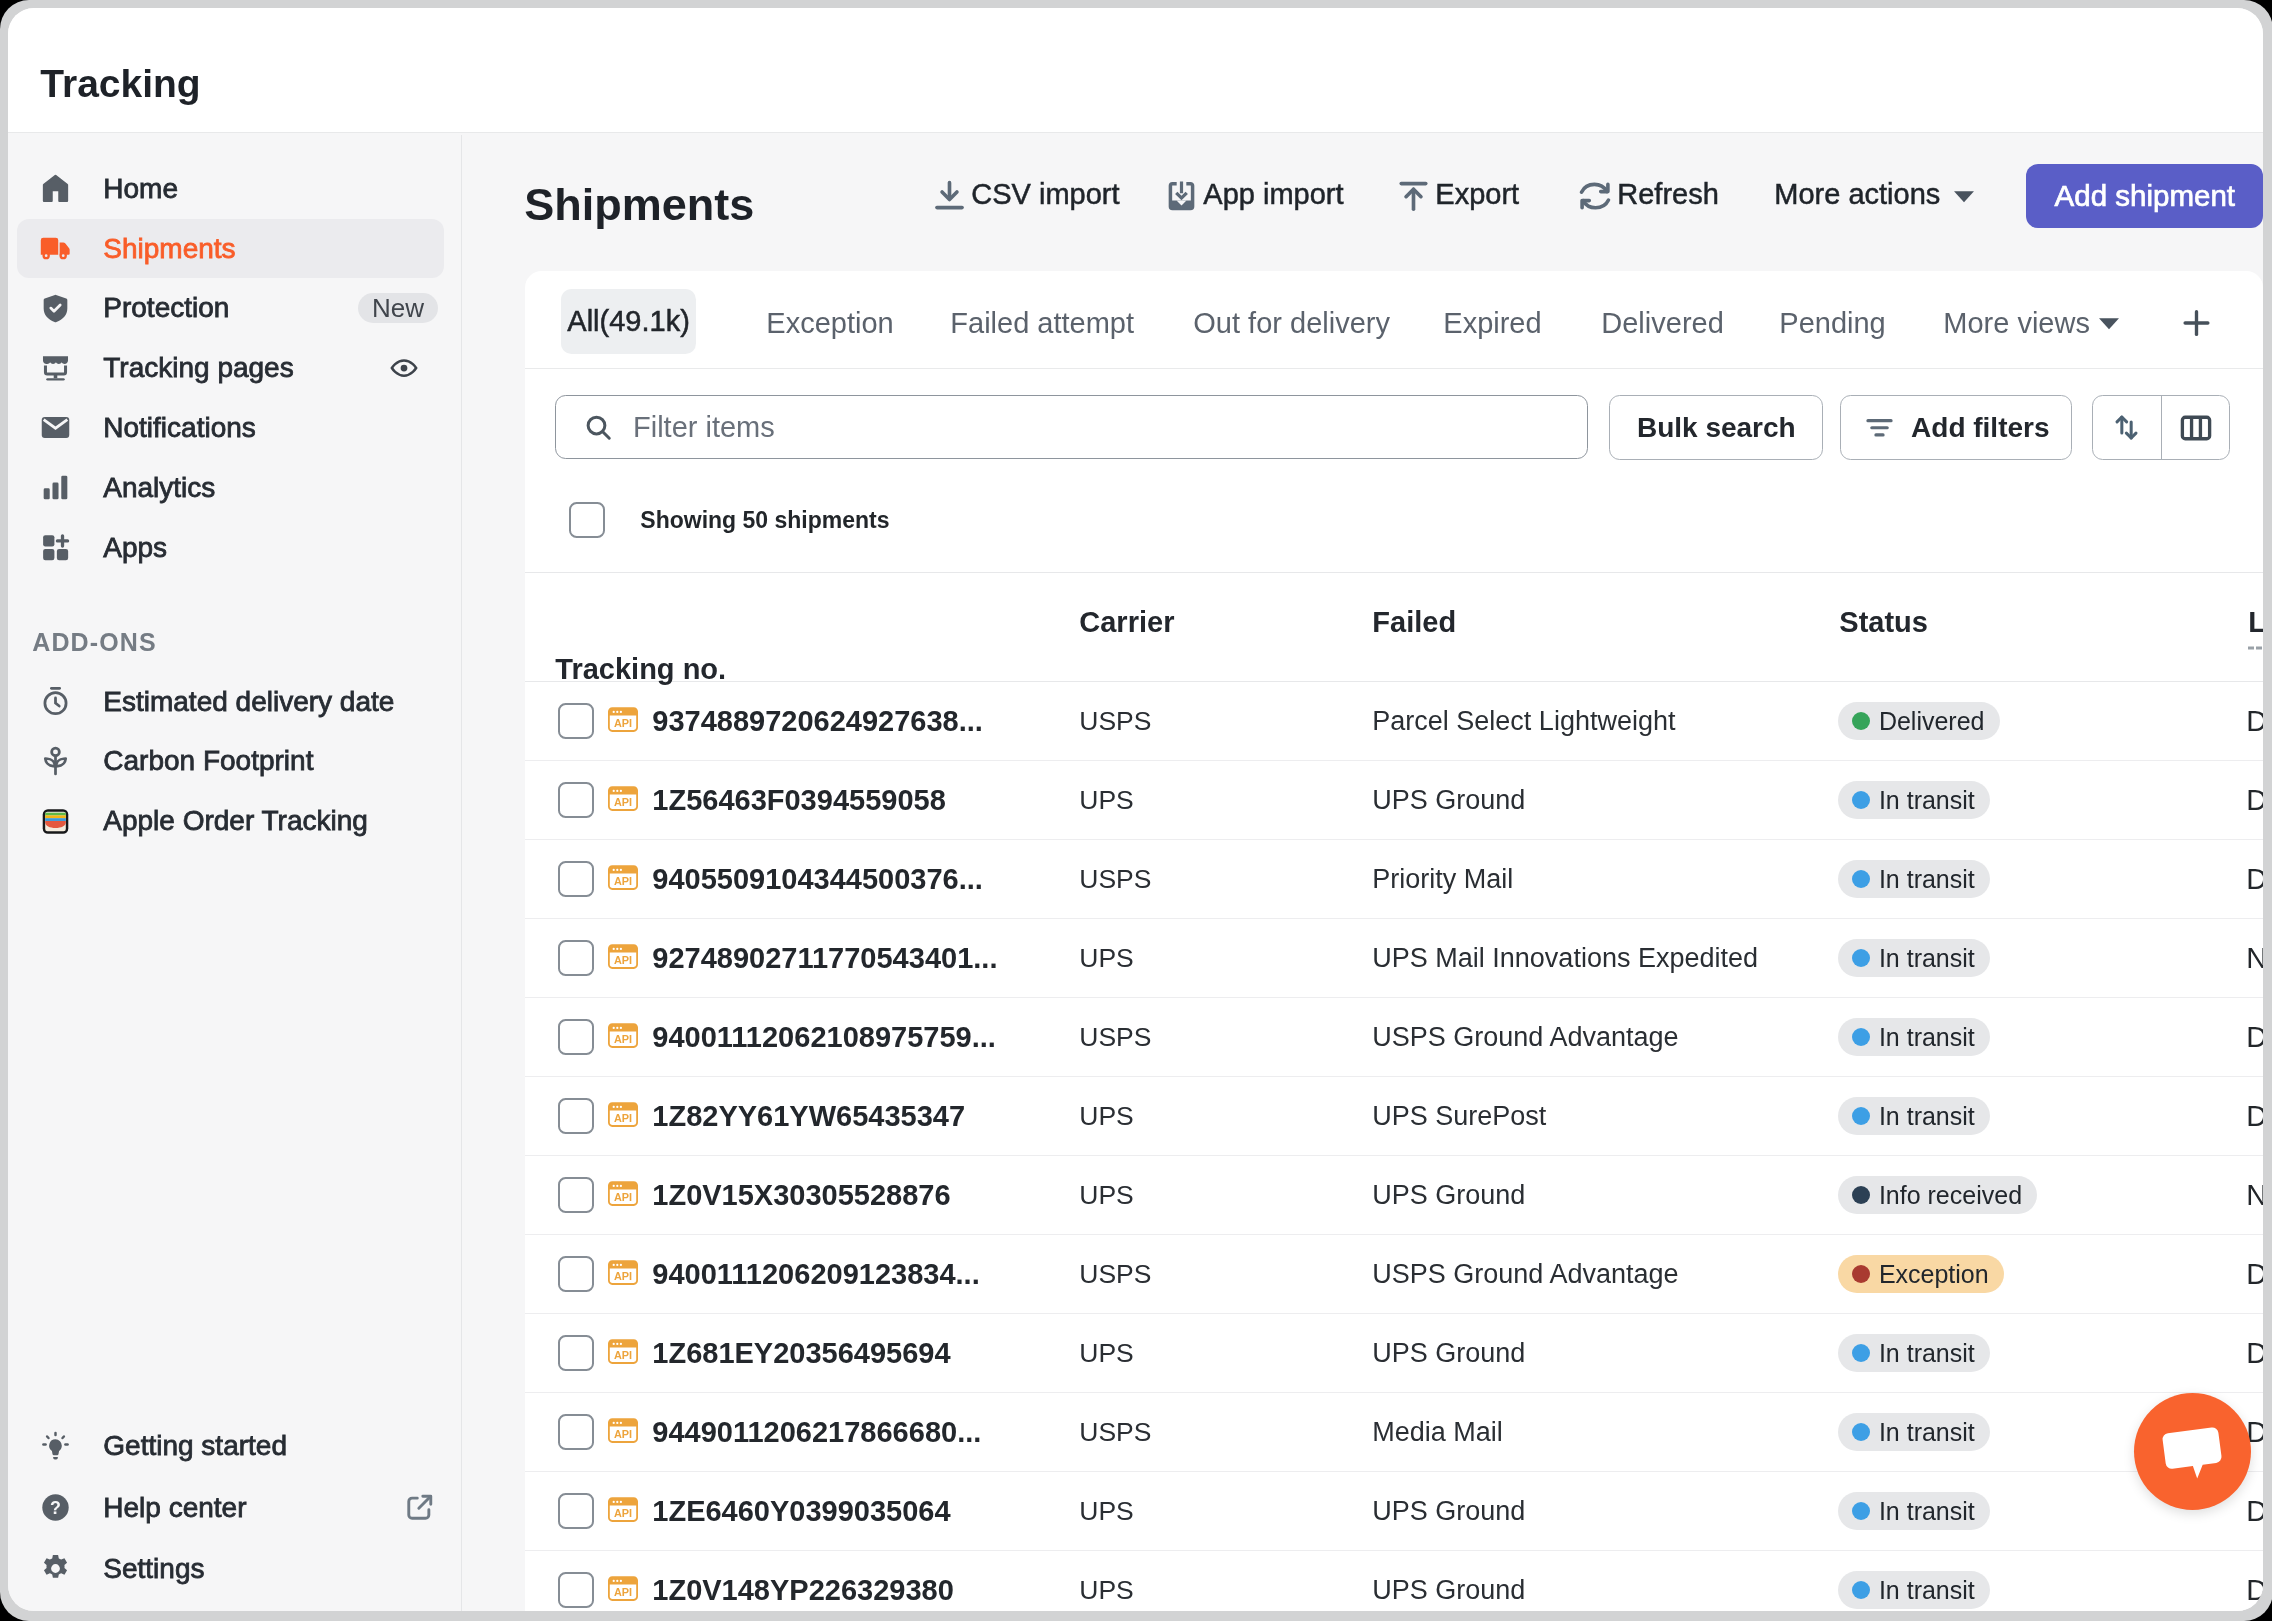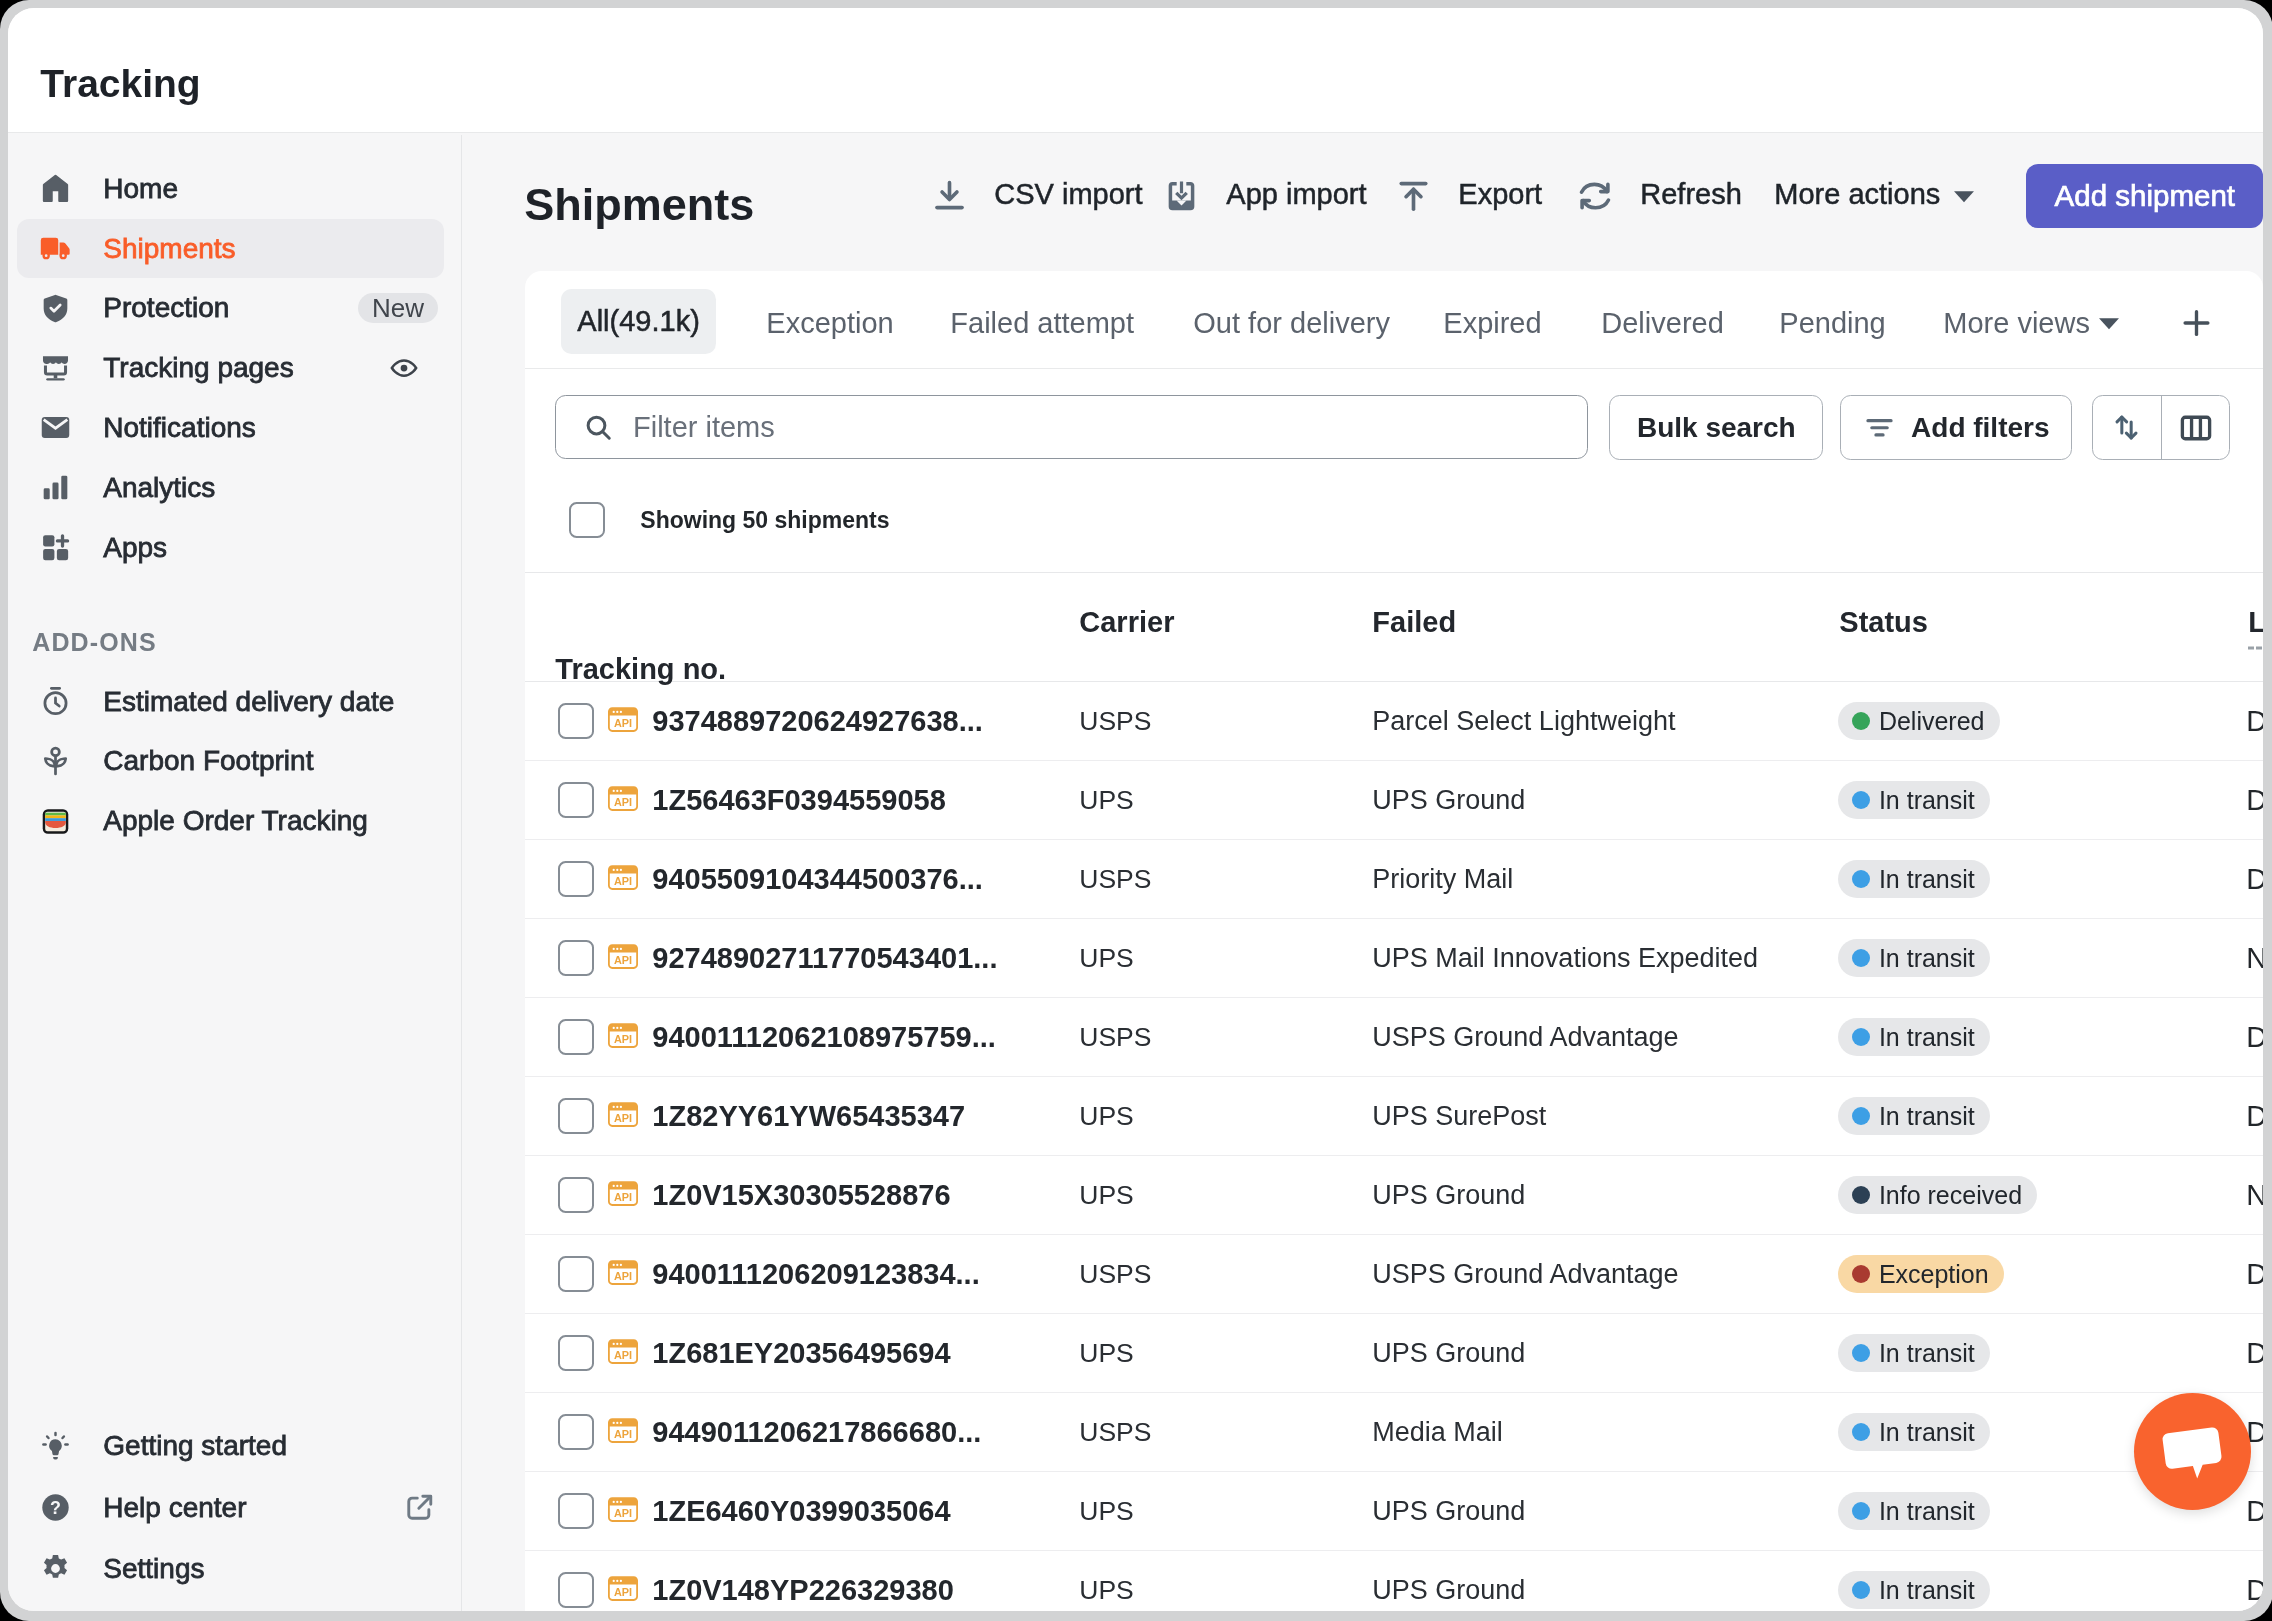--- a/index.html
+++ b/index.html
@@ -18,25 +18,25 @@
 .badge-new{margin-left:auto;margin-right:6px;background:#e3e4e7;color:#40454c;font-size:26px;font-weight:400;height:30px;padding:0 14.4px;border-radius:19.7px;display:flex;align-items:center;}
 .nav-right-ico{margin-left:auto;margin-right:25px;display:flex;align-items:center;}
 .addons-label{margin:50px 0 0 24px;height:30px;font-size:25px;font-weight:600;letter-spacing:1.1px;color:#757c84;display:flex;align-items:center;}
 .nav2{margin-top:15px;}
 .nav-bottom .nav-item{margin-bottom:2.3px;}
 .nav-bottom{position:absolute;left:0;bottom:10.6px;width:452px;}
 #main{position:absolute;left:455px;top:127px;right:0;bottom:0;background:#f6f6f7;}
 #main h2{position:absolute;left:61px;top:46px;font-size:45px;line-height:47px;font-weight:700;color:#1e2228;}
 .tbtn{position:absolute;top:59px;display:flex;align-items:center;transform:translateY(-50%);}
 .tbtn .tico{display:flex;align-items:center;margin-top:3.8px;}
-.tbtn .tlabel{font-size:29px;font-weight:400;color:#1f242a;margin-left:27px;white-space:nowrap;-webkit-text-stroke:0.5px #1f242a;}
+.tbtn .tlabel{font-size:29px;font-weight:400;color:#1f242a;margin-left:4px;white-space:nowrap;-webkit-text-stroke:0.5px #1f242a;}
 #addshipment{position:absolute;left:1563px;top:29px;width:237px;height:64px;border-radius:12px;background:#5a5ec7;color:#fff;font-size:29.5px;font-weight:400;-webkit-text-stroke:0.7px #fff;display:flex;align-items:center;justify-content:center;}
 #panel{position:absolute;left:62px;top:136px;right:0;bottom:0;background:#fff;border-radius:16.7px 16.7px 0 0;}
 #tabs{position:absolute;left:0;top:0;right:0;height:98px;border-bottom:1.5px solid #e9eaeb;}
-.chip{position:absolute;left:36px;top:18px;height:65px;padding:0 16px;background:#edeff1;border-radius:10.6px;display:flex;align-items:center;font-size:29px;font-weight:400;color:#22262b;-webkit-text-stroke:0.5px #22262b;}
+.chip{position:absolute;left:36px;top:18px;height:65px;padding:0 6px;background:#edeff1;border-radius:10.6px;display:flex;align-items:center;font-size:29px;font-weight:400;color:#22262b;-webkit-text-stroke:0.5px #22262b;}
 .tab{position:absolute;top:52px;transform:translateY(-50%);font-size:29px;font-weight:400;color:#5b626c;white-space:nowrap;display:flex;align-items:center;}
 #filterrow{position:absolute;left:0;top:98px;right:0;height:203px;}
 #finput{position:absolute;left:30px;top:26px;width:1033px;height:64px;background:#fff;border:1.5px solid #8e959d;border-radius:10.6px;display:flex;align-items:center;}
 #finput .ph{font-size:29px;color:#69707a;margin-left:19.7px;}
 .obtn{position:absolute;top:26px;height:65px;background:#fff;border:1.5px solid #a9afb6;border-radius:10.6px;display:flex;align-items:center;justify-content:center;font-size:28px;font-weight:600;color:#23272d;}
 #showrow{position:absolute;left:44px;top:231px;display:flex;align-items:center;}
 .cbx{width:36px;height:36px;border:2.3px solid #868d95;border-radius:7.6px;background:#fff;}
 #showrow span{margin-left:35px;font-size:23px;font-weight:600;color:#22262a;}
 #thead{position:absolute;left:0;top:301px;right:0;height:110px;border-top:1.5px solid #e7e8ea;border-bottom:1.5px solid #e7e8ea;}
 #thead .hc{position:absolute;top:49px;transform:translateY(-50%);font-size:29px;font-weight:600;color:#23272d;white-space:nowrap;}

